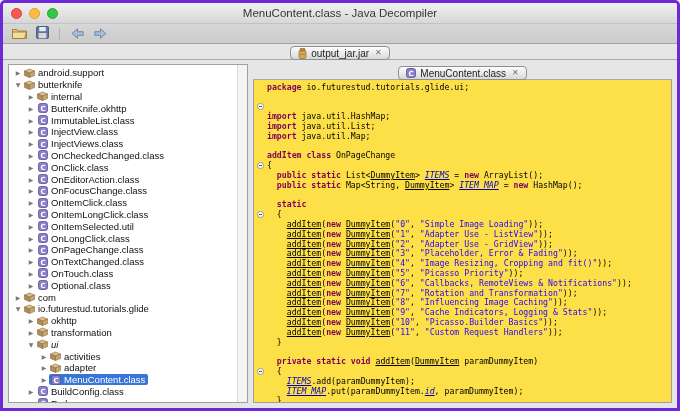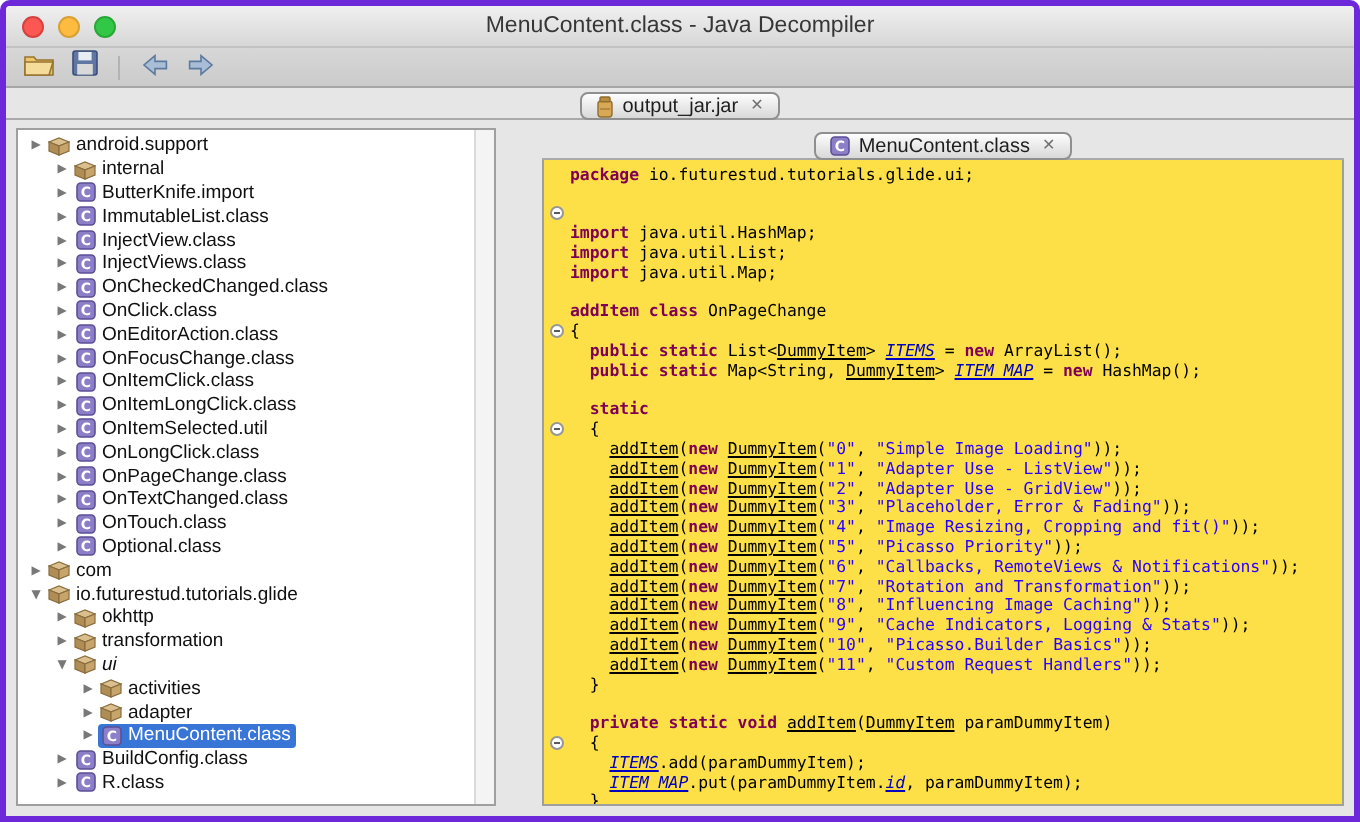--- a/index.html
+++ b/index.html
@@ -26,21 +26,21 @@
   
   .tabbar { height:16px; flex:0 0 auto; display:flex; justify-content:center; align-items:flex-end; position:relative; }
   .tabbar::after { content:""; position:absolute; left:0; right:0; bottom:0; height:1px; background:#a9a9a9; }
   .tab { position:relative; z-index:1; height:14px; display:inline-flex; align-items:center; gap:4px;
          padding:0 7px; background:linear-gradient(#fdfdfd,#d8d8d8); border:1px solid #8f8f8f;
          border-radius:4px; font-size:10px; color:#1e1e1e;text-align:right; }
   .tab .close { font-size:8px; color:#707070; margin-left:2px; line-height:1; }
   .tabicon { display:inline-flex; align-items:center; }
 
   
-  .main { flex:1; display:flex; gap:23px; padding:4px 5px 5px; min-height:0; }
+  .main { flex:1; display:flex; gap:5px; padding:4px 5px 5px; min-height:0; }
   .tree-panel { width:240px; flex:0 0 auto; background:#fff; border:1px solid #9f9f9f;
                 overflow:hidden; position:relative; }
   .tree { padding:2px 12px 0 2px; }
   .tree-row { height:11.8px; display:flex; align-items:center; font-size:9.5px; color:#101010; white-space:nowrap; }
   .tree-arrow { width:10px; flex:0 0 auto; text-align:center; font-size:6px; color:#787878;
                 font-family:"DejaVu Sans",sans-serif; }
   .tree-inner { display:inline-flex; align-items:center; gap:3px; padding:0 3px 0 1px; height:11.5px; border-radius:2px; }
   .tree-row.selected .tree-inner { background:#3875d7; color:#fff; }
   .tree-icon { display:inline-flex; width:11px; justify-content:center; }
   .tree-scroll { position:absolute; top:0; right:0; bottom:0; width:10px; background:#f4f4f4; border-left:1px solid #dadada; }
@@ -126,20 +126,33 @@
               <span class="tree-icon">
                 <svg width="11" height="10" viewBox="0 0 11 10">
                   <polygon points="0.5,3 5.5,1 10.5,3 5.5,5" fill="#dbc08e" stroke="#8a6d3e" stroke-width="0.6"></polygon>
                   <polygon points="0.5,3 5.5,5 5.5,9.5 0.5,7.5" fill="#b08d55" stroke="#8a6d3e" stroke-width="0.6"></polygon>
                   <polygon points="10.5,3 5.5,5 5.5,9.5 10.5,7.5" fill="#c7a46b" stroke="#8a6d3e" stroke-width="0.6"></polygon>
                 </svg>
               </span>
               <span>android.support</span>
             </span>
           </div>
+          <div class="tree-row" style="padding-left: 2px;">
+            <span class="tree-arrow">▼</span>
+            <span class="tree-inner">
+              <span class="tree-icon">
+                <svg width="11" height="10" viewBox="0 0 11 10">
+                  <polygon points="0.5,3 5.5,1 10.5,3 5.5,5" fill="#dbc08e" stroke="#8a6d3e" stroke-width="0.6"></polygon>
+                  <polygon points="0.5,3 5.5,5 5.5,9.5 0.5,7.5" fill="#b08d55" stroke="#8a6d3e" stroke-width="0.6"></polygon>
+                  <polygon points="10.5,3 5.5,5 5.5,9.5 10.5,7.5" fill="#c7a46b" stroke="#8a6d3e" stroke-width="0.6"></polygon>
+                </svg>
+              </span>
+              <span>butterknife</span>
+            </span>
+          </div>
           <div class="tree-row" style="padding-left: 15px;">
             <span class="tree-arrow">▶</span>
             <span class="tree-inner">
               <span class="tree-icon">
                 <svg width="11" height="10" viewBox="0 0 11 10">
                   <polygon points="0.5,3 5.5,1 10.5,3 5.5,5" fill="#dbc08e" stroke="#8a6d3e" stroke-width="0.6"></polygon>
                   <polygon points="0.5,3 5.5,5 5.5,9.5 0.5,7.5" fill="#b08d55" stroke="#8a6d3e" stroke-width="0.6"></polygon>
                   <polygon points="10.5,3 5.5,5 5.5,9.5 10.5,7.5" fill="#c7a46b" stroke="#8a6d3e" stroke-width="0.6"></polygon>
                 </svg>
               </span>
@@ -148,21 +161,21 @@
           </div>
           <div class="tree-row" style="padding-left: 15px;">
             <span class="tree-arrow">▶</span>
             <span class="tree-inner">
               <span class="tree-icon">
                 <svg width="10" height="10" viewBox="0 0 10 10">
                   <rect x="0.5" y="0.5" width="9" height="9" rx="2" fill="#8d7fc7" stroke="#5c4f96" stroke-width="0.8"></rect>
                   <text x="5" y="7.5" font-size="7" font-weight="bold" text-anchor="middle" fill="#ffffff" font-family="DejaVu Sans, sans-serif">C</text>
                 </svg>
               </span>
-              <span>ButterKnife.import</span>
+              <span>ButterKnife.okhttp</span>
             </span>
           </div>
           <div class="tree-row" style="padding-left: 15px;">
             <span class="tree-arrow">▶</span>
             <span class="tree-inner">
               <span class="tree-icon">
                 <svg width="10" height="10" viewBox="0 0 10 10">
                   <rect x="0.5" y="0.5" width="9" height="9" rx="2" fill="#8d7fc7" stroke="#5c4f96" stroke-width="0.8"></rect>
                   <text x="5" y="7.5" font-size="7" font-weight="bold" text-anchor="middle" fill="#ffffff" font-family="DejaVu Sans, sans-serif">C</text>
                 </svg>

